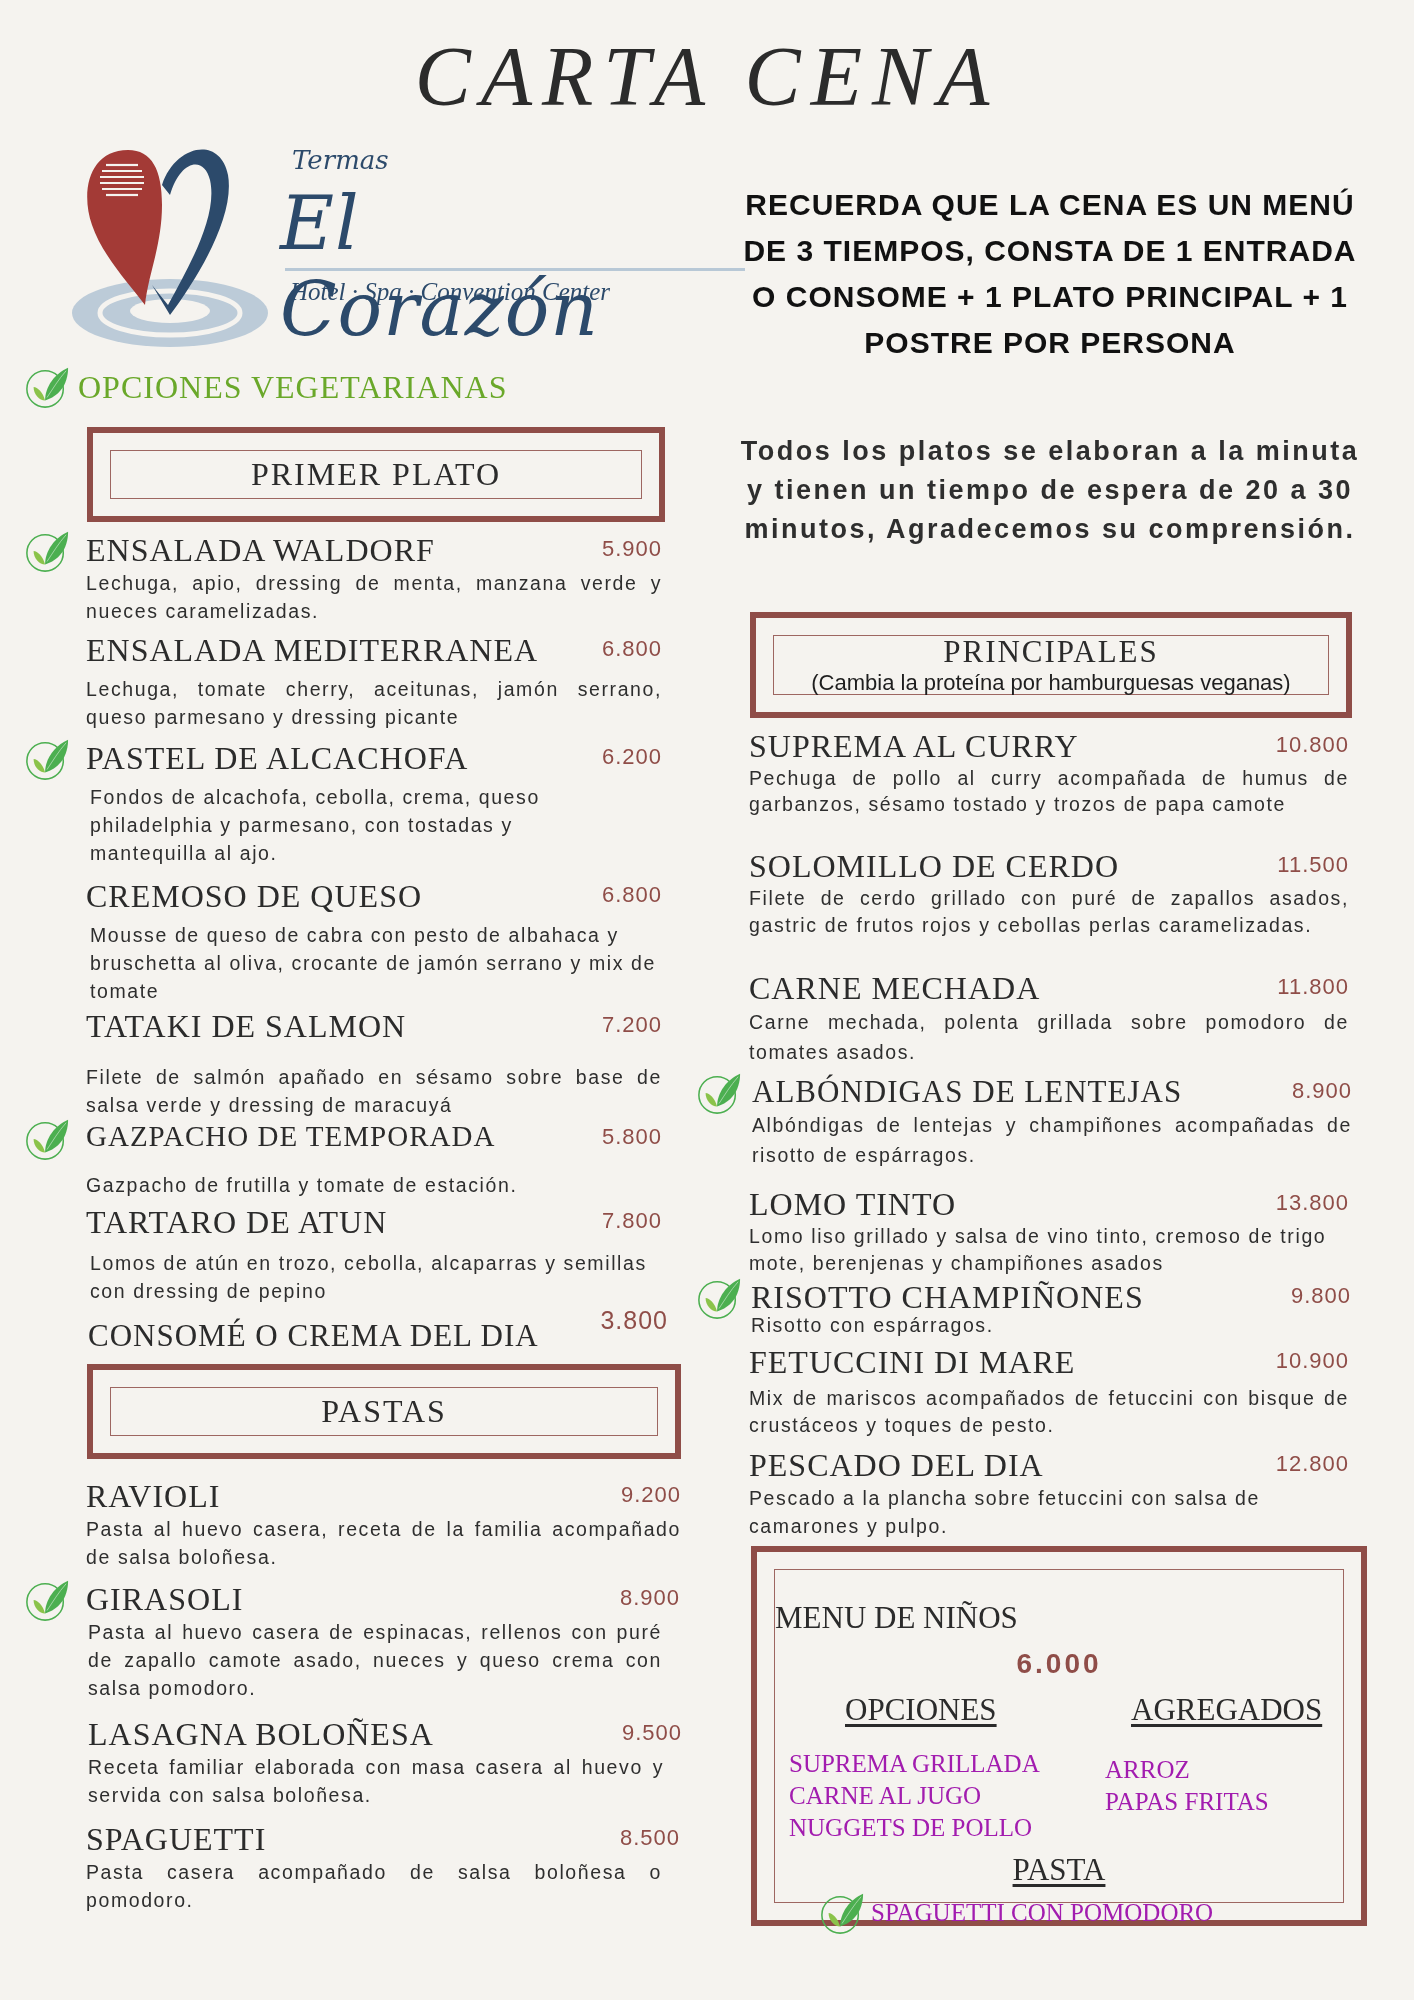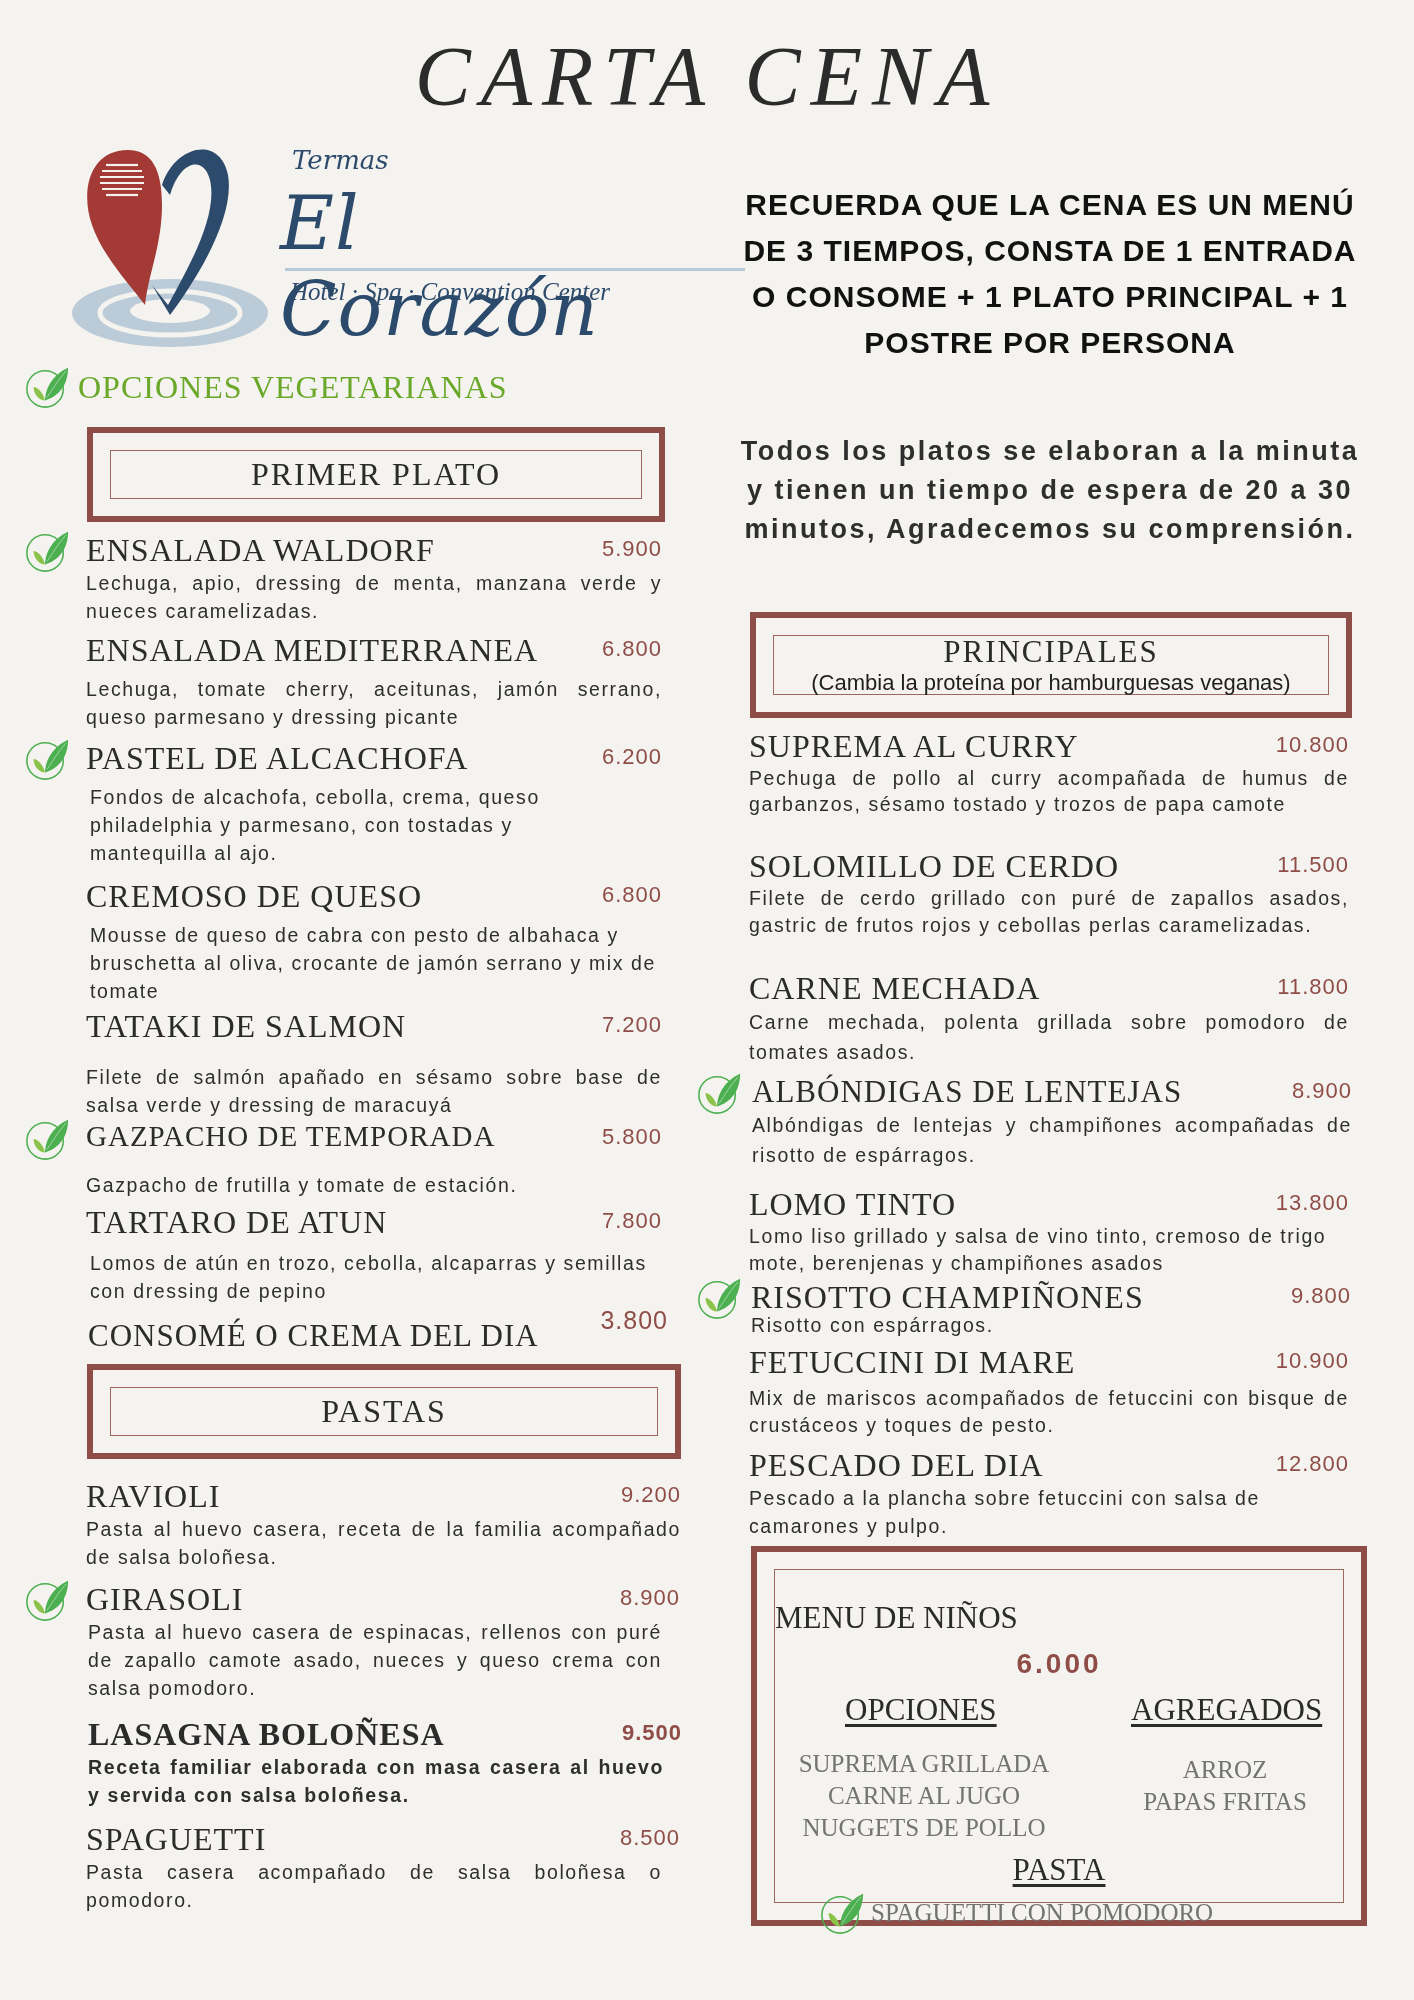--- a/index.html
+++ b/index.html
@@ -36,21 +36,21 @@
   .item-leaf { position:absolute; left:-62px; top:-4px; }
 
   .notice { left:740px; width:620px; top:182px; text-align:center; font-family:"Liberation Sans", sans-serif; font-weight:bold; font-size:30px; line-height:46px; color:#111; letter-spacing:1px;}
   .notice2 { left:740px; width:620px; top:432px; text-align:center; font-family:"Liberation Sans", sans-serif; font-weight:bold; font-size:27px; line-height:39px; color:#2e2e2e; letter-spacing:2.5px;}
 
   .kids-box { left:751px; top:1546px; width:616px; height:380px; }
   .kids-inner { border:1.5px solid #9d6661; height:100%; box-sizing:border-box; position:relative; }
   .kids-title { position:absolute; left:0; right:0; top:30px; text-align:left; font-family:"Liberation Serif", serif; font-size:31px; color:#2b2b2b; }
   .kids-price { position:absolute; left:0; right:0; top:78px; text-align:center; font-family:"Liberation Sans", sans-serif; font-weight:bold; font-size:28px; letter-spacing:3px; color:#8f4d48; }
   .kids-head { position:absolute; font-family:"Liberation Serif", serif; font-size:31px; text-decoration:underline; text-underline-offset:4px; color:#2b2b2b; }
-  .kids-list { position:absolute; text-align:center; font-family:"Liberation Serif", serif; font-size:25px; line-height:32px; color:#737373; }
+  .kids-list { position:absolute; text-align:left; font-family:"Liberation Serif", serif; font-size:25px; line-height:32px; color:#a21caf; }
 </style>
 </head>
 <body>
 
 <svg width="0" height="0" style="position:absolute">
   <defs>
     <symbol id="leaf-sym" viewBox="0 0 48 48">
       <circle cx="22" cy="26" r="19" fill="none" stroke="#4caf50" stroke-width="1.6"></circle>
       <path d="M10 24 C14 24 20 30 22 38 C16 38 10 32 10 24 Z" fill="#8bc34a"></path>
       <path d="M22 38 C22 24 32 10 46 4 C46 22 36 34 22 38 Z" fill="#4caf50"></path>
@@ -160,21 +160,21 @@
   <div class="item-desc">Pasta al huevo casera, receta de la familia acompañado de salsa boloñesa.</div>
 </div>
 <div class="item" style="left:86px;top:1581px;width:576px;">
   <svg class="leaf item-leaf">
       <use href="#leaf-sym"></use>
     </svg>
   <div class="item-name">GIRASOLI</div>
   <div class="item-price" style="right:-18px">8.900</div>
   <div class="item-desc" style="padding-left:2px">Pasta al huevo casera de espinacas, rellenos con puré de zapallo camote asado, nueces y queso crema con salsa pomodoro.</div>
 </div>
-<div class="item" style="left:88px;top:1716px;width:576px;font-weight:bold;">
+<div class="item" style="left:88px;top:1716px;width:576px;">
   <div class="item-name">LASAGNA BOLOÑESA</div>
   <div class="item-price" style="right:-18px">9.500</div>
   <div class="item-desc">Receta familiar elaborada con masa casera al huevo y servida con salsa boloñesa.</div>
 </div>
 <div class="item" style="left:86px;top:1821px;width:576px;">
   <div class="item-name">SPAGUETTI</div>
   <div class="item-price" style="right:-18px">8.500</div>
   <div class="item-desc">Pasta casera acompañado de salsa boloñesa o pomodoro.</div>
 </div>
 

